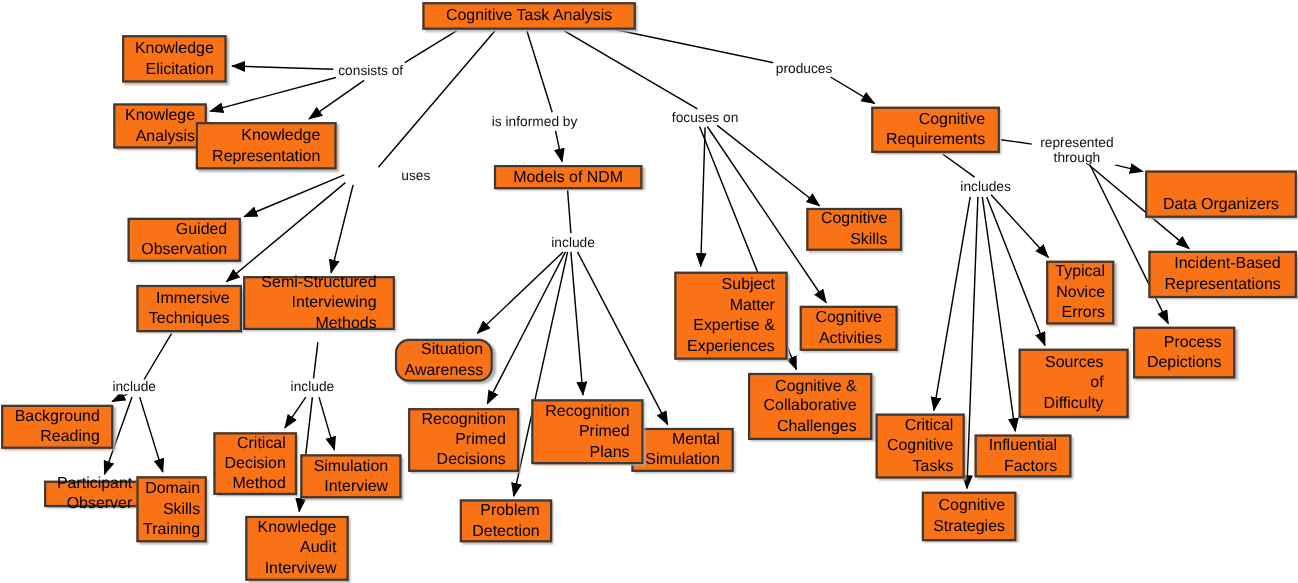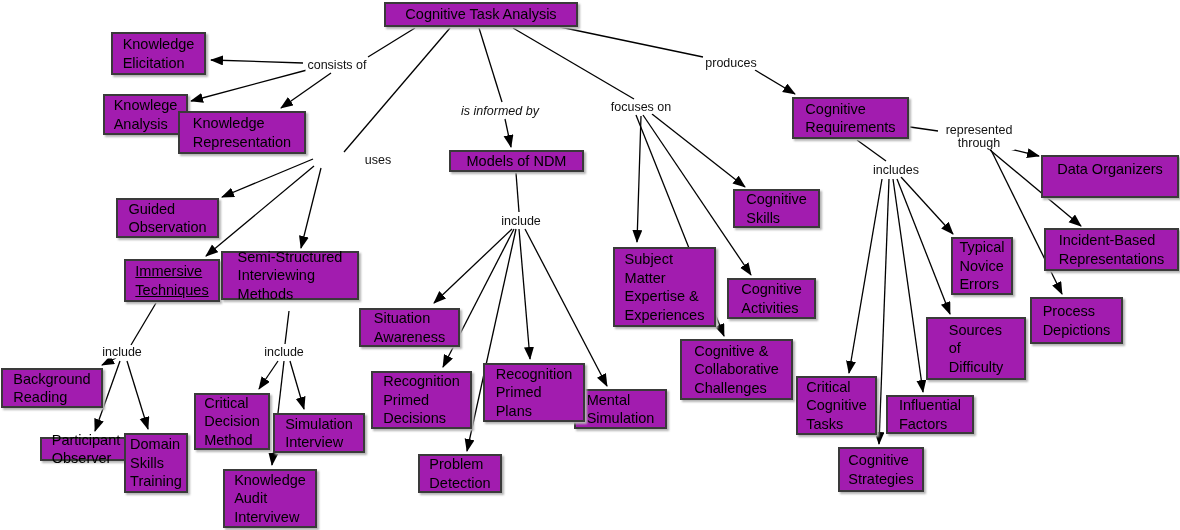--- a/index.html
+++ b/index.html
@@ -4,25 +4,25 @@
 <style>
   html,body{margin:0;padding:0;background:#fff;}
   #canvas{
     position:relative;width:1180px;height:530px;background:#fff;overflow:hidden;
     font-family:"Liberation Sans","DejaVu Sans",sans-serif;
   }
   #wires{position:absolute;left:0;top:0;z-index:1;}
   .node{
     position:absolute;z-index:3;box-sizing:border-box;
     display:flex;align-items:center;justify-content:center;
-    background:#a21caf;border:2px solid #3a3a3a;box-shadow:2px 2px 2px #b4b4b4;
-    font-size:14.5px;line-height:18.5px;color:#000;text-align:left;
+    background:#f97316;border:2px solid #3a3a3a;box-shadow:2px 2px 2px #b4b4b4;
+    font-size:14.5px;line-height:18.5px;color:#000;text-align:right;
     white-space:pre-line;padding:0 2px;
   }
-  .node.vtop{align-items:flex-start;padding-top:3px;}
+  .node.vtop{align-items:flex-start;padding-top:20px;}
   .linklabel{
     position:absolute;z-index:2;transform:translate(-50%,-50%);
     background:#fff;color:#111;font-size:12.5px;line-height:13px;
     padding:0 2px;text-align:center;white-space:pre-line;
   }
 </style>
 </head>
 <body>
 
 <div id="canvas">
@@ -79,27 +79,27 @@
   <div id="nodes-layer">
       <div class="node" style="left: 384px; top: 2px; width: 194px; height: 25px;">Cognitive Task Analysis</div>
       <div class="node" style="left: 111px; top: 32px; width: 95px; height: 43px;">Knowledge
 Elicitation</div>
       <div class="node" style="left: 103px; top: 94px; width: 85px; height: 41px;">Knowlege
 Analysis</div>
       <div class="node" style="left: 178px; top: 111px; width: 128px; height: 43px;">Knowledge
 Representation</div>
       <div class="node" style="left: 116px; top: 198px; width: 103px; height: 40px;">Guided
 Observation</div>
-      <div class="node" style="left: 124px; top: 259px; width: 96px; height: 43px; text-decoration: underline;">Immersive
+      <div class="node" style="left: 124px; top: 259px; width: 96px; height: 43px;">Immersive
 Techniques</div>
       <div class="node" style="left: 221px; top: 251px; width: 138px; height: 49px;">Semi-Structured
 Interviewing
 Methods</div>
       <div class="node" style="left: 449px; top: 150px; width: 135px; height: 22px;">Models of NDM</div>
-      <div class="node" style="left: 359px; top: 308px; width: 101px; height: 39px;">Situation
+      <div class="node" style="left: 359px; top: 308px; width: 89px; height: 39px; border-radius: 13px;">Situation
 Awareness</div>
       <div class="node" style="left: 1px; top: 368px; width: 102px; height: 40px;">Background
 Reading</div>
       <div class="node" style="left: 40px; top: 437px; width: 92px; height: 24px;">Participant
 Observer</div>
       <div class="node" style="left: 124px; top: 433px; width: 64px; height: 60px;">Domain
 Skills
 Training</div>
       <div class="node" style="left: 194px; top: 393px; width: 76px; height: 57px;">Critical
 Decision
@@ -147,21 +147,21 @@
 Errors</div>
       <div class="node vtop" style="left: 1041px; top: 155px; width: 138px; height: 43px;">Data Organizers</div>
       <div class="node" style="left: 1044px; top: 228px; width: 135px; height: 43px;">Incident-Based
 Representations</div>
       <div class="node" style="left: 1030px; top: 297px; width: 93px; height: 47px;">Process
 Depictions</div>
     </div>
   <div id="labels-layer">
       <span class="linklabel" style="left: 337px; top: 65px;">consists of</span>
       <span class="linklabel" style="left: 330px; top: 160px; margin-left: 48px;">uses</span>
-      <span class="linklabel" style="left: 500px; top: 111px; font-style: italic;">is informed by</span>
+      <span class="linklabel" style="left: 486px; top: 111px;">is informed by</span>
       <span class="linklabel" style="left: 641px; top: 107px;">focuses on</span>
       <span class="linklabel" style="left: 731px; top: 63px;">produces</span>
       <span class="linklabel" style="left: 979px; top: 137px;">represented
 through</span>
       <span class="linklabel" style="left: 896px; top: 170px;">includes</span>
       <span class="linklabel" style="left: 122px; top: 352px;">include</span>
       <span class="linklabel" style="left: 284px; top: 352px;">include</span>
       <span class="linklabel" style="left: 521px; top: 221px;">include</span>
     </div>
 </div>

